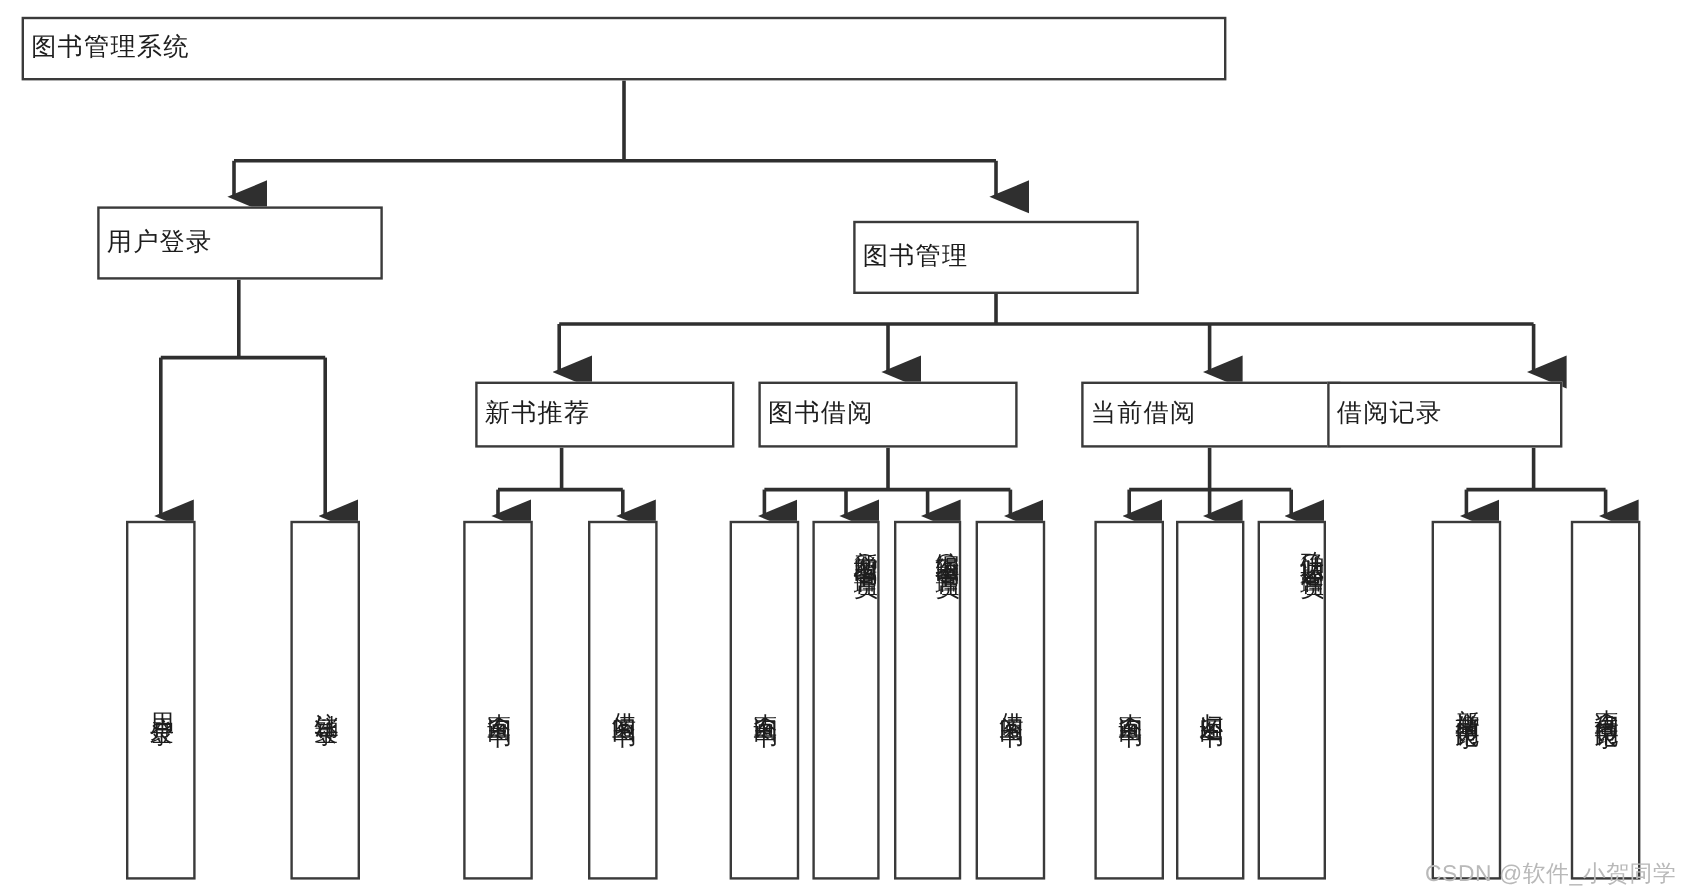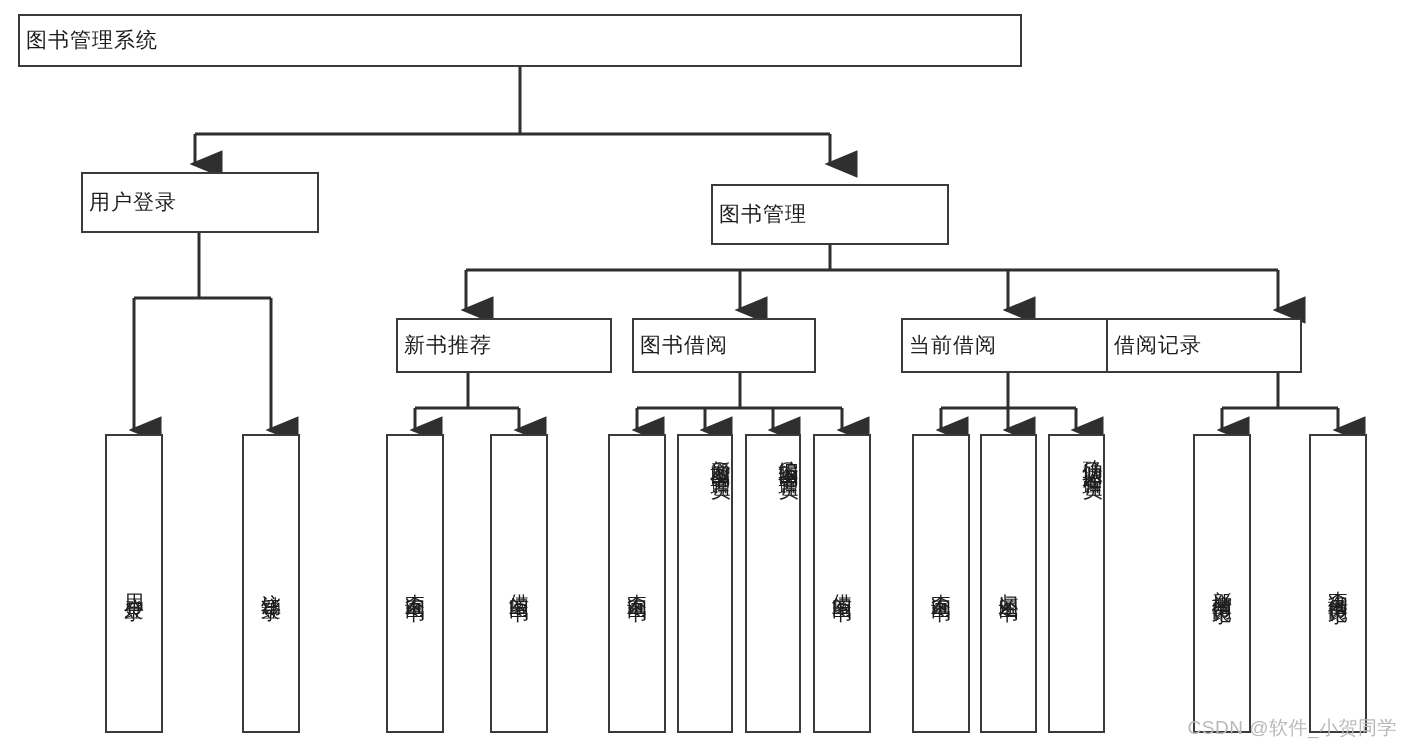--- a/index.html
+++ b/index.html
@@ -134,21 +134,21 @@
   <div class="node horiz" style="left:81px; top:172px; width:238px; height:61px;">
     <span class="node-label">用户登录</span>
   </div>
   <div class="node horiz" style="left:711px; top:184px; width:238px; height:61px;">
     <span class="node-label">图书管理</span>
   </div>
 
   <div class="node horiz" style="left:360px; top:318px; width:216px; height:55px;margin-left:36px;">
     <span class="node-label">新书推荐</span>
   </div>
-  <div class="node horiz" style="left:632px; top:318px; width:184px; height:55px;">
+  <div class="node horiz" style="left:632px; top:318px; width:216px; height:55px;">
     <span class="node-label">图书借阅</span>
   </div>
   <div class="node horiz" style="left:901px; top:318px; width:216px; height:55px;">
     <span class="node-label">当前借阅</span>
   </div>
   <div class="node horiz" style="left:1106px; top:318px; width:196px; height:55px;">
     <span class="node-label">借阅记录</span>
   </div>
 
   <div class="node vert centered" style="left:105px; top:434px; width:58px; height:299px;">

